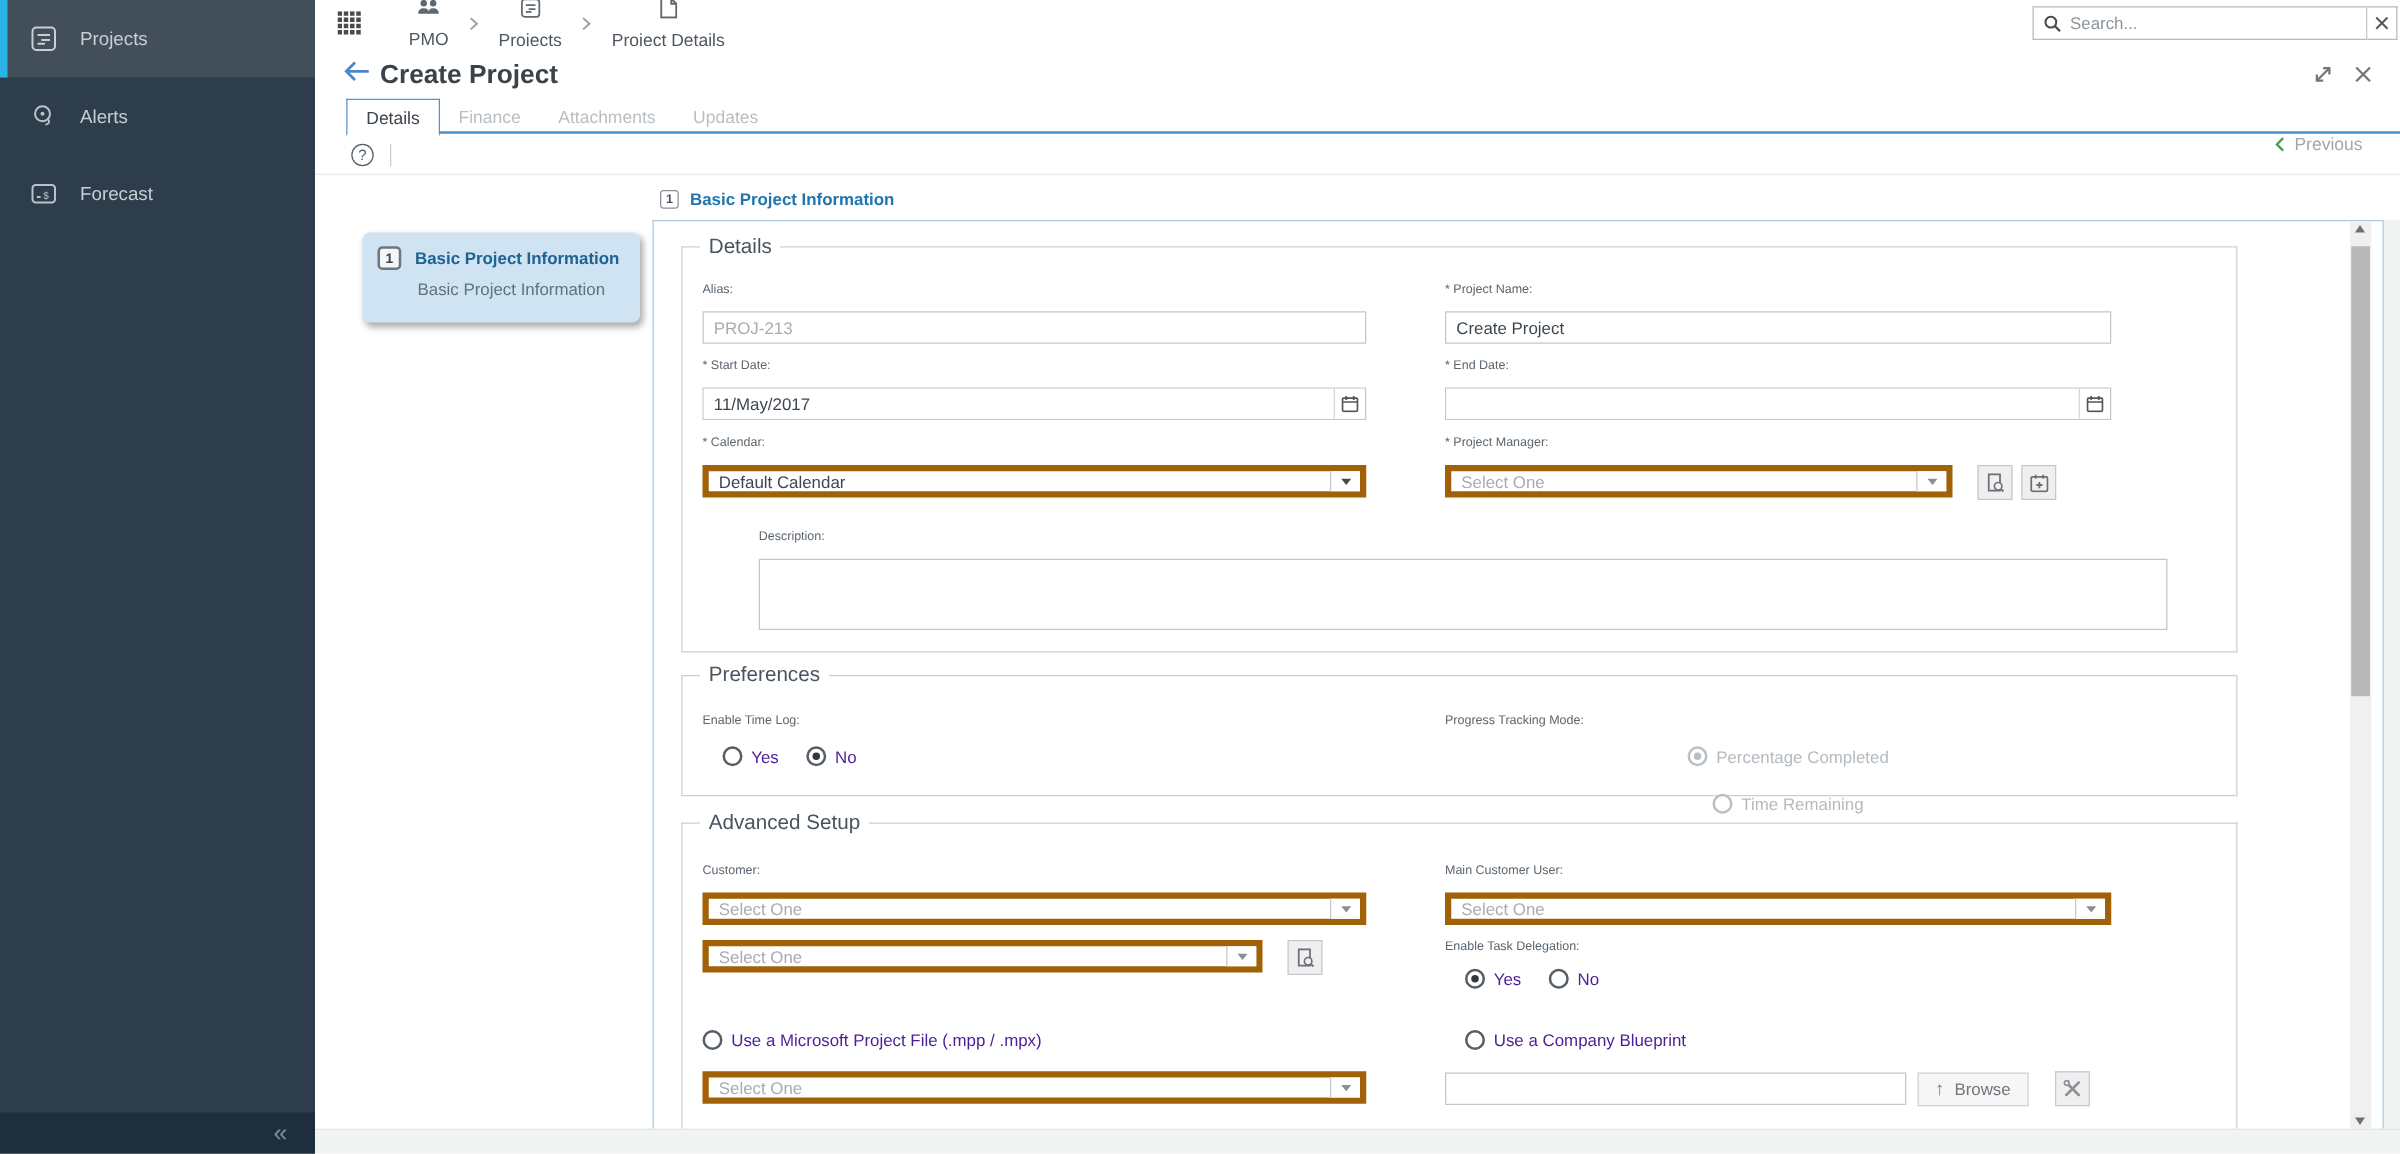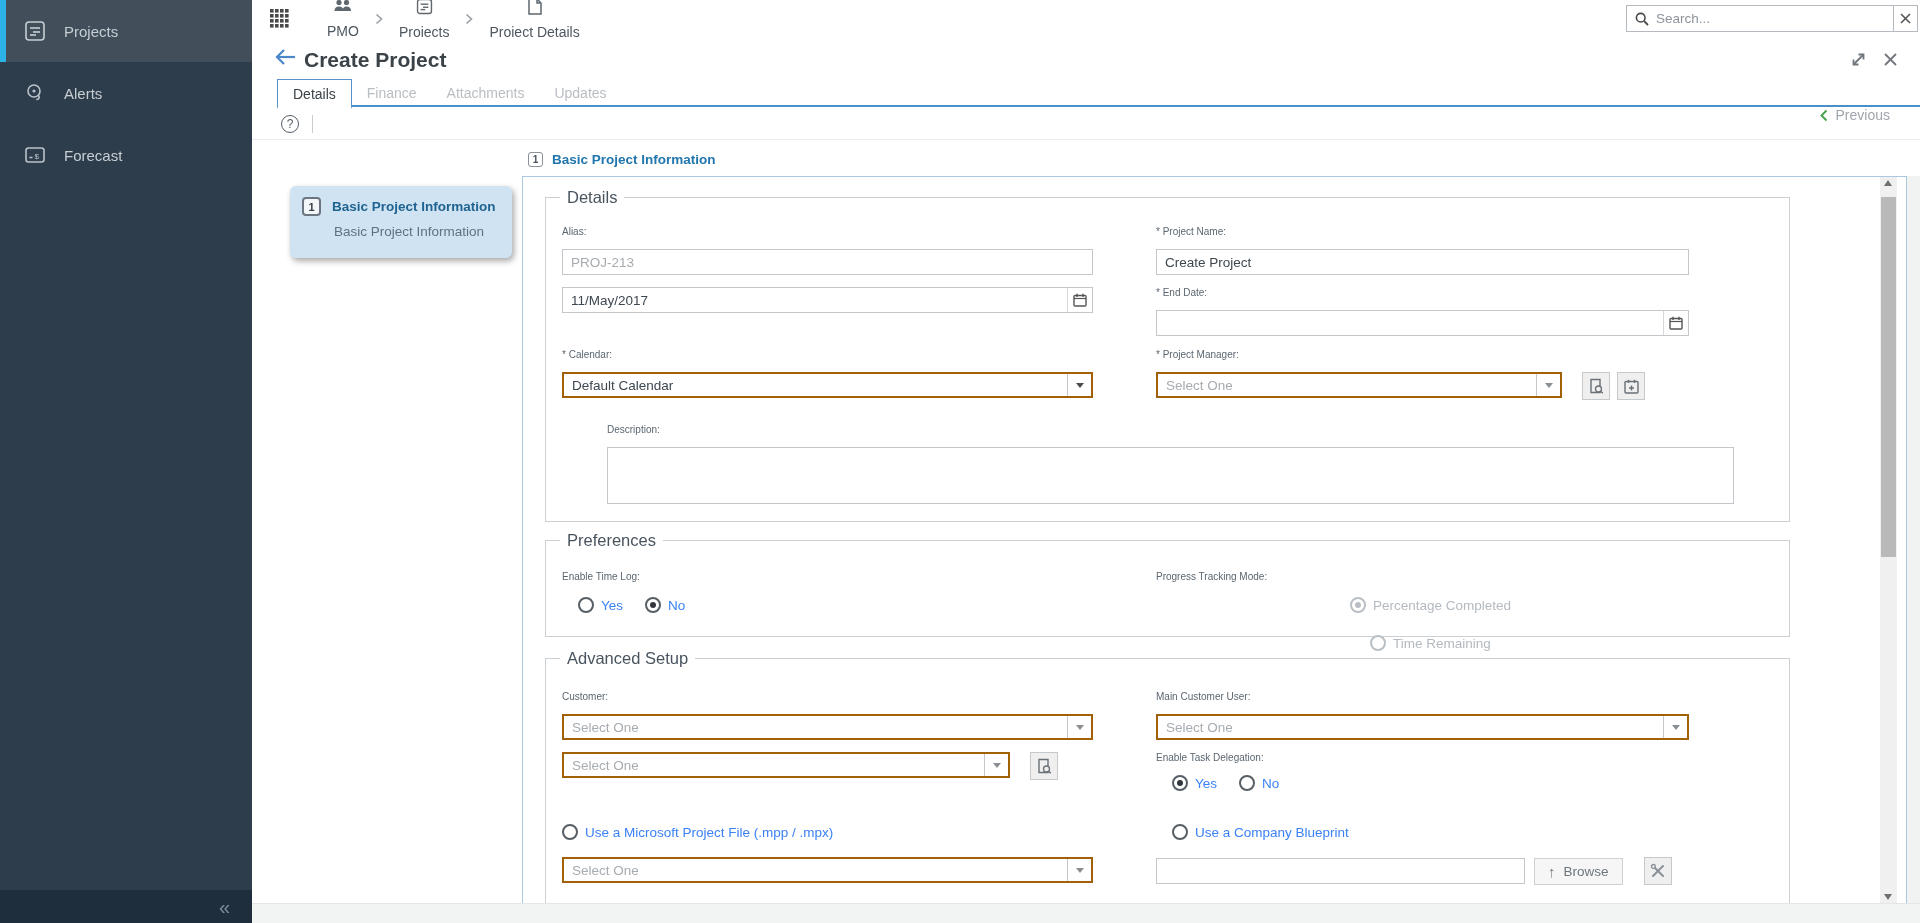--- a/index.html
+++ b/index.html
@@ -82,37 +82,37 @@
   .grid2 { display:grid; grid-template-columns:531px 533px; column-gap:63px; margin-left:16px; }
   .f-label { font-size:10px; color:#5b6670; margin-bottom:7px; height:16px; }
 
   input.txt { width:100%; height:26px; border:1px solid #c3c7cb; padding:0 8px; font-size:13.5px; color:#3d4750; font-family:"Liberation Sans",sans-serif; outline:none; background:#fff; }
   input.txt::placeholder { color:#a7acb1; }
 
   .date-input { position:relative; height:26px; border:1px solid #c3c7cb; background:#fff; display:flex; align-items:center; }
   .date-input input { border:none; outline:none; flex:1; height:100%; padding:0 8px; font-size:13.5px; color:#3d4750; font-family:"Liberation Sans",sans-serif; }
   .cal-btn { width:25px; height:100%; border-left:1px solid #d4d8db; display:flex; align-items:center; justify-content:center; cursor:pointer; background:#fff; }
 
-  .sel { position:relative; height:26px; border:2px solid #a16207; background:#fff; display:flex; align-items:center; padding:0 34px 0 8px; font-size:13.5px; color:#3d4750; cursor:pointer; }
+  .sel { position:relative; height:26px; border:5px solid #a16207; background:#fff; display:flex; align-items:center; padding:0 34px 0 8px; font-size:13.5px; color:#3d4750; cursor:pointer; }
   .sel .sel-txt { overflow:hidden; white-space:nowrap; }
   .sel .arrow-btn { position:absolute; right:0; top:0; width:24px; height:100%; border-left:1px solid #c3c7cb; display:flex; align-items:center; justify-content:center; background:#fff; }
   .tri-down { width:0; height:0; border-left:4px solid transparent; border-right:4px solid transparent; border-top:5px solid #4a4a4a; }
   .sel.disabled { color:#a7acb1; }
   .sel.disabled .tri-down { border-top-color:#8a8f94; }
 
   textarea.desc { width:1127px; height:57px; border:1px solid #c3c7cb; resize:none; outline:none; font-family:"Liberation Sans",sans-serif; font-size:13.5px; padding:6px 8px; color:#3d4750; }
 
   .icon-btn { width:28px; height:28px; background:#efefef; border:1px solid #c5c9cc; display:flex; align-items:center; justify-content:center; cursor:pointer; }
 
   
   .radio-row { display:flex; align-items:center; gap:22px; }
   .radio-opt { display:flex; align-items:center; gap:7px; cursor:pointer; }
   .radio { width:16px; height:16px; border:2px solid #565e66; border-radius:50%; position:relative; background:#fff; flex:0 0 auto; }
   .radio.checked::after { content:""; position:absolute; left:3px; top:3px; width:6px; height:6px; border-radius:50%; background:#30363c; }
-  .radio-lbl { font-size:13.5px; color:#3b82f6; }
+  .radio-lbl { font-size:13.5px; color:#4c1d95; }
   .radio-opt.disabled .radio { border-color:#b9bfc4; }
   .radio-opt.disabled .radio.checked::after { background:#b9bfc4; }
   .radio-opt.disabled .radio-lbl { color:#b4bac0; }
 
   .browse-btn { height:27px; padding:0 13px; background:#f6f6f6; border:1px solid #cdd1d4; color:#6f767d; font-size:13.5px; display:flex; align-items:center; gap:8px; cursor:pointer; }
   .browse-btn .up { font-size:15px; color:#7a8187; }
 
   
   .vscroll { position:absolute; left:1628px; top:37px; width:17px; height:726px; background:#f0f0f0; }
   .vs-up { position:absolute; top:3px; left:4px; width:0; height:0; border-left:4.5px solid transparent; border-right:4.5px solid transparent; border-bottom:6px solid #6f6f6f; cursor:pointer; }
@@ -317,20 +317,21 @@
             <div class="f-label">Alias:</div>
             <input class="txt" type="text" placeholder="PROJ-213" style="">
           </div>
           <div>
             <div class="f-label">* Project Name:</div>
             <input class="txt" type="text" value="Create Project" style="">
           </div>
         </div>
         <div class="grid2" style="margin-top:12px;">
           <div>
+            <div class="f-label">* Start Date:</div>
             <div class="date-input">
               <input type="text" value="11/May/2017" style="">
               <span class="cal-btn">
                 <svg width="14" height="14" viewBox="0 0 14 14">
                   <rect x="1" y="2.5" width="12" height="10.5" rx="1" fill="none" stroke="#555" stroke-width="1.4"></rect>
                   <line x1="4" y1="0.8" x2="4" y2="4" stroke="#555" stroke-width="1.4"></line>
                   <line x1="10" y1="0.8" x2="10" y2="4" stroke="#555" stroke-width="1.4"></line>
                   <line x1="1" y1="5.5" x2="13" y2="5.5" stroke="#555" stroke-width="1.2"></line>
                 </svg>
               </span>

